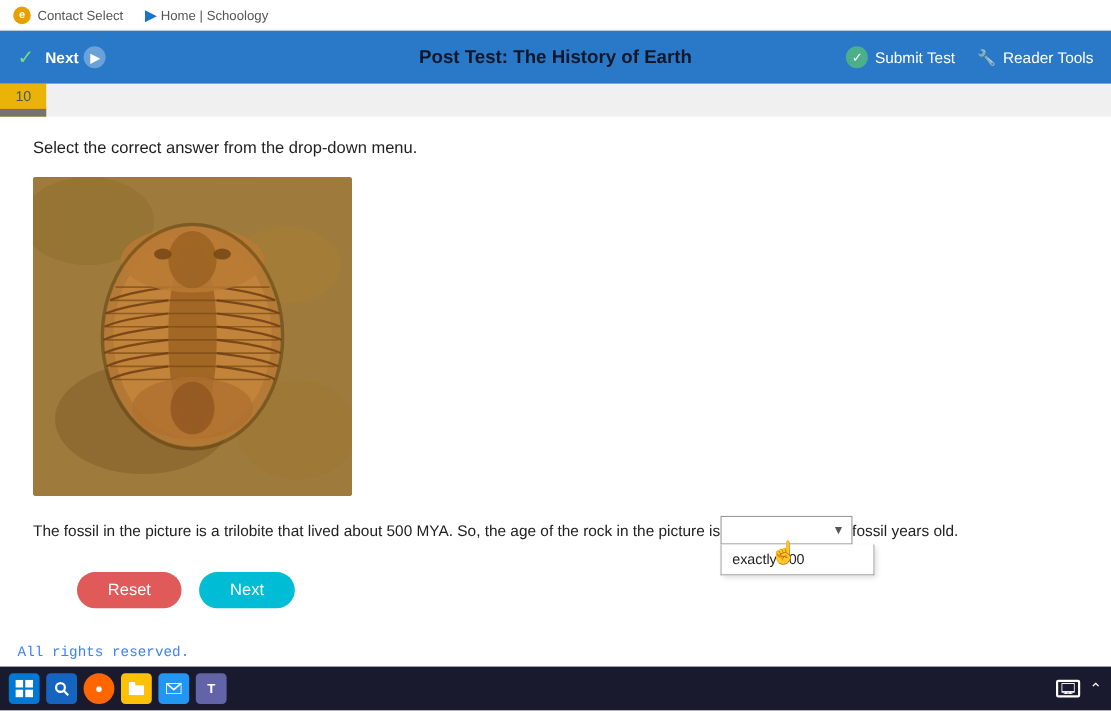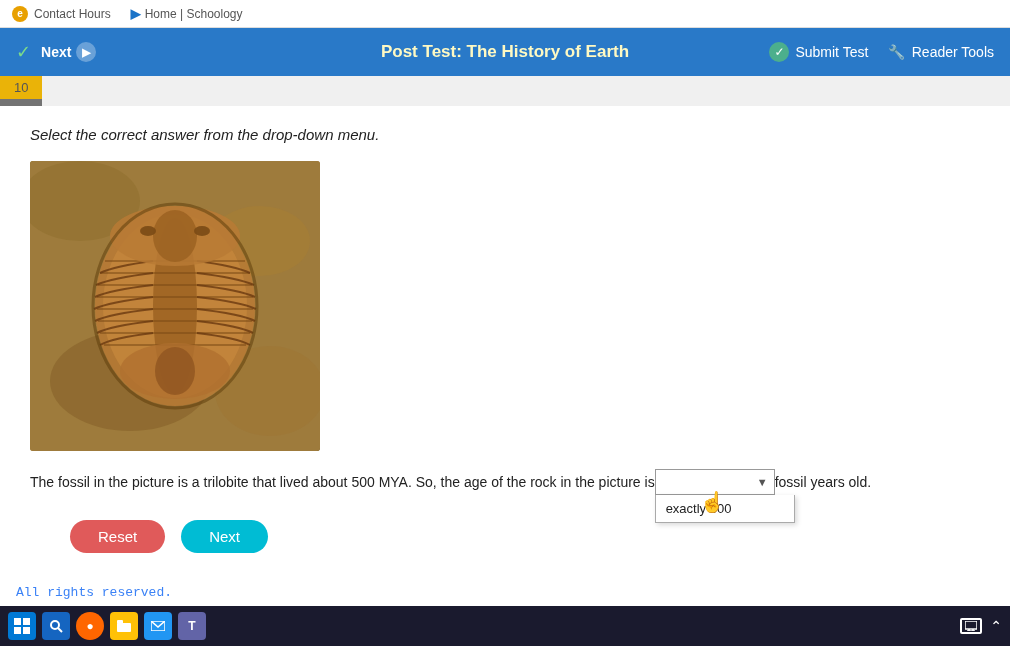--- a/index.html
+++ b/index.html
@@ -86,21 +86,21 @@
       height: 20px;
       display: flex;
       align-items: center;
       justify-content: center;
       font-size: 11px;
     }
     .nav-title {
       position: absolute;
       left: 50%;
       transform: translateX(-50%);
-      color: #fef9c3;
+      color: #0f172a;
       font-size: 17px;
       font-weight: 600;
     }
     .nav-right {
       margin-left: auto;
       display: flex;
       align-items: center;
       gap: 20px;
     }
     .submit-test-btn {
@@ -154,21 +154,20 @@
       background: #fff;
       margin: 0;
       padding: 20px 30px 20px 30px;
       min-height: 480px;
     }
 
     .instruction-text {
       font-size: 15px;
       color: #222;
       margin-bottom: 18px;
-      font-style: italic;
     }
 
     .fossil-image {
       width: 290px;
       height: 290px;
       background: linear-gradient(135deg, #8B6914 0%, #7a5a10 20%, #a07830 40%, #c09048 60%, #8B6914 80%, #6a4a08 100%);
       border-radius: 3px;
       position: relative;
       overflow: hidden;
       margin-bottom: 18px;
@@ -341,21 +340,21 @@
       color: #fff;
       font-size: 14px;
     }
   </style>
 </head>
 <body>
 
 <div class="top-bar">
   <div class="top-bar-contact">
     <span class="e-icon">e</span>
-    <span>Contact Hours</span>
+    <span>Contact Select</span>
   </div>
   <div class="top-bar-schoology">
     <span class="schoology-icon">▶</span>
     <span>Home | Schoology</span>
   </div>
 </div>
 
 <div class="nav-bar">
   <div class="nav-left">
     <span class="checkmark-icon">✓</span>

